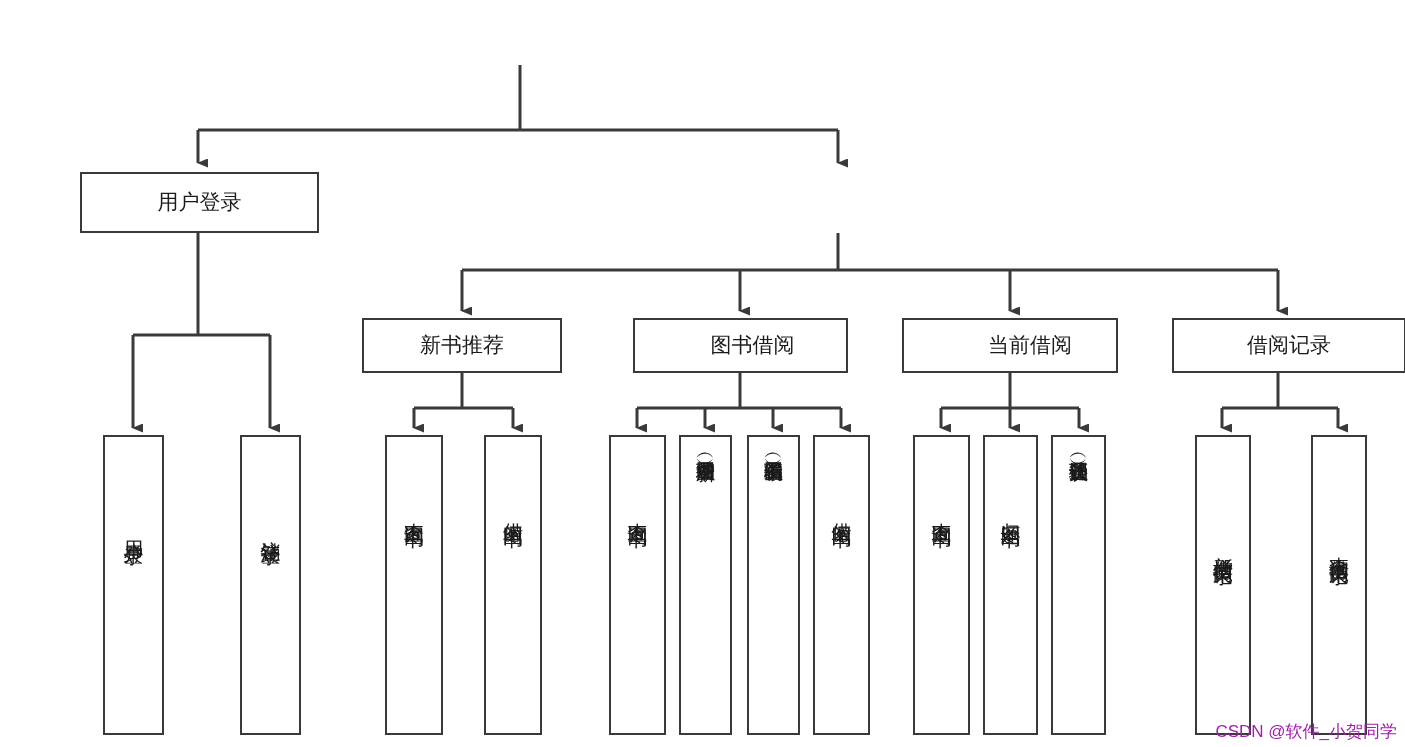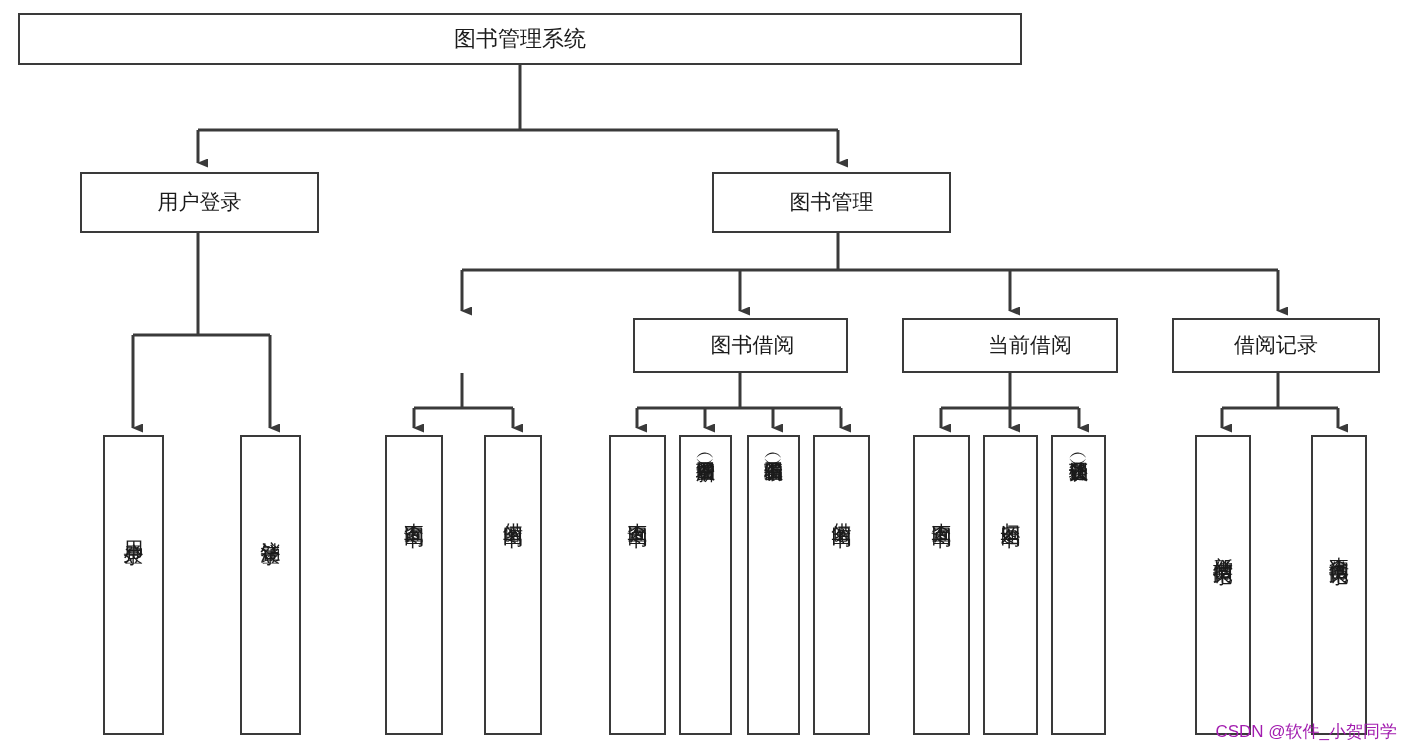--- a/index.html
+++ b/index.html
@@ -135,42 +135,39 @@
       <path d="M1010,408 L1010,428" marker-end="url(#arrowhead)"></path>
       <path d="M1079,408 L1079,428" marker-end="url(#arrowhead)"></path>
 
       <path d="M1278,373 L1278,408"></path>
       <path d="M1222,408 L1338,408"></path>
       <path d="M1222,408 L1222,428" marker-end="url(#arrowhead)"></path>
       <path d="M1338,408 L1338,428" marker-end="url(#arrowhead)"></path>
     </g>
   </svg>
 
-  <div class="node horizontal root" style="left:18px; top:13px; width:1004px; height:52px;">
-    <span class="node-label">图书管理系统</span>
-  </div>
 
   <div class="node horizontal" style="left:80px; top:172px; width:239px; height:61px;">
     <span class="node-label">用户登录</span>
   </div>
 
-  <div class="node horizontal" style="left:712px; top:172px; width:239px; height:61px;">
-    <span class="node-label">图书管理</span>
-  </div>
-
+
+  <div class="node horizontal" style="left:362px; top:318px; width:200px; height:55px;">
+    <span class="node-label">新书推荐</span>
+  </div>
 
   <div class="node horizontal" style="left:633px; top:318px; width:215px; height:55px;padding-left:24px;">
     <span class="node-label">图书借阅</span>
   </div>
 
   <div class="node horizontal" style="left:902px; top:318px; width:216px; height:55px;padding-left:40px;">
     <span class="node-label">当前借阅</span>
   </div>
 
-  <div class="node horizontal" style="left:1172px; top:318px; width:208px; height:55px;">
+  <div class="node horizontal" style="left:1172px; top:318px; width:234px; height:55px;">
     <span class="node-label">借阅记录</span>
   </div>
 
   <div class="node vertical mid" style="left:103px; top:435px; width:61px; height:300px;">
     <span class="node-label">用户登录</span>
   </div>
 
   <div class="node vertical mid" style="left:240px; top:435px; width:61px; height:300px;">
     <span class="node-label">注销登录</span>
   </div>

